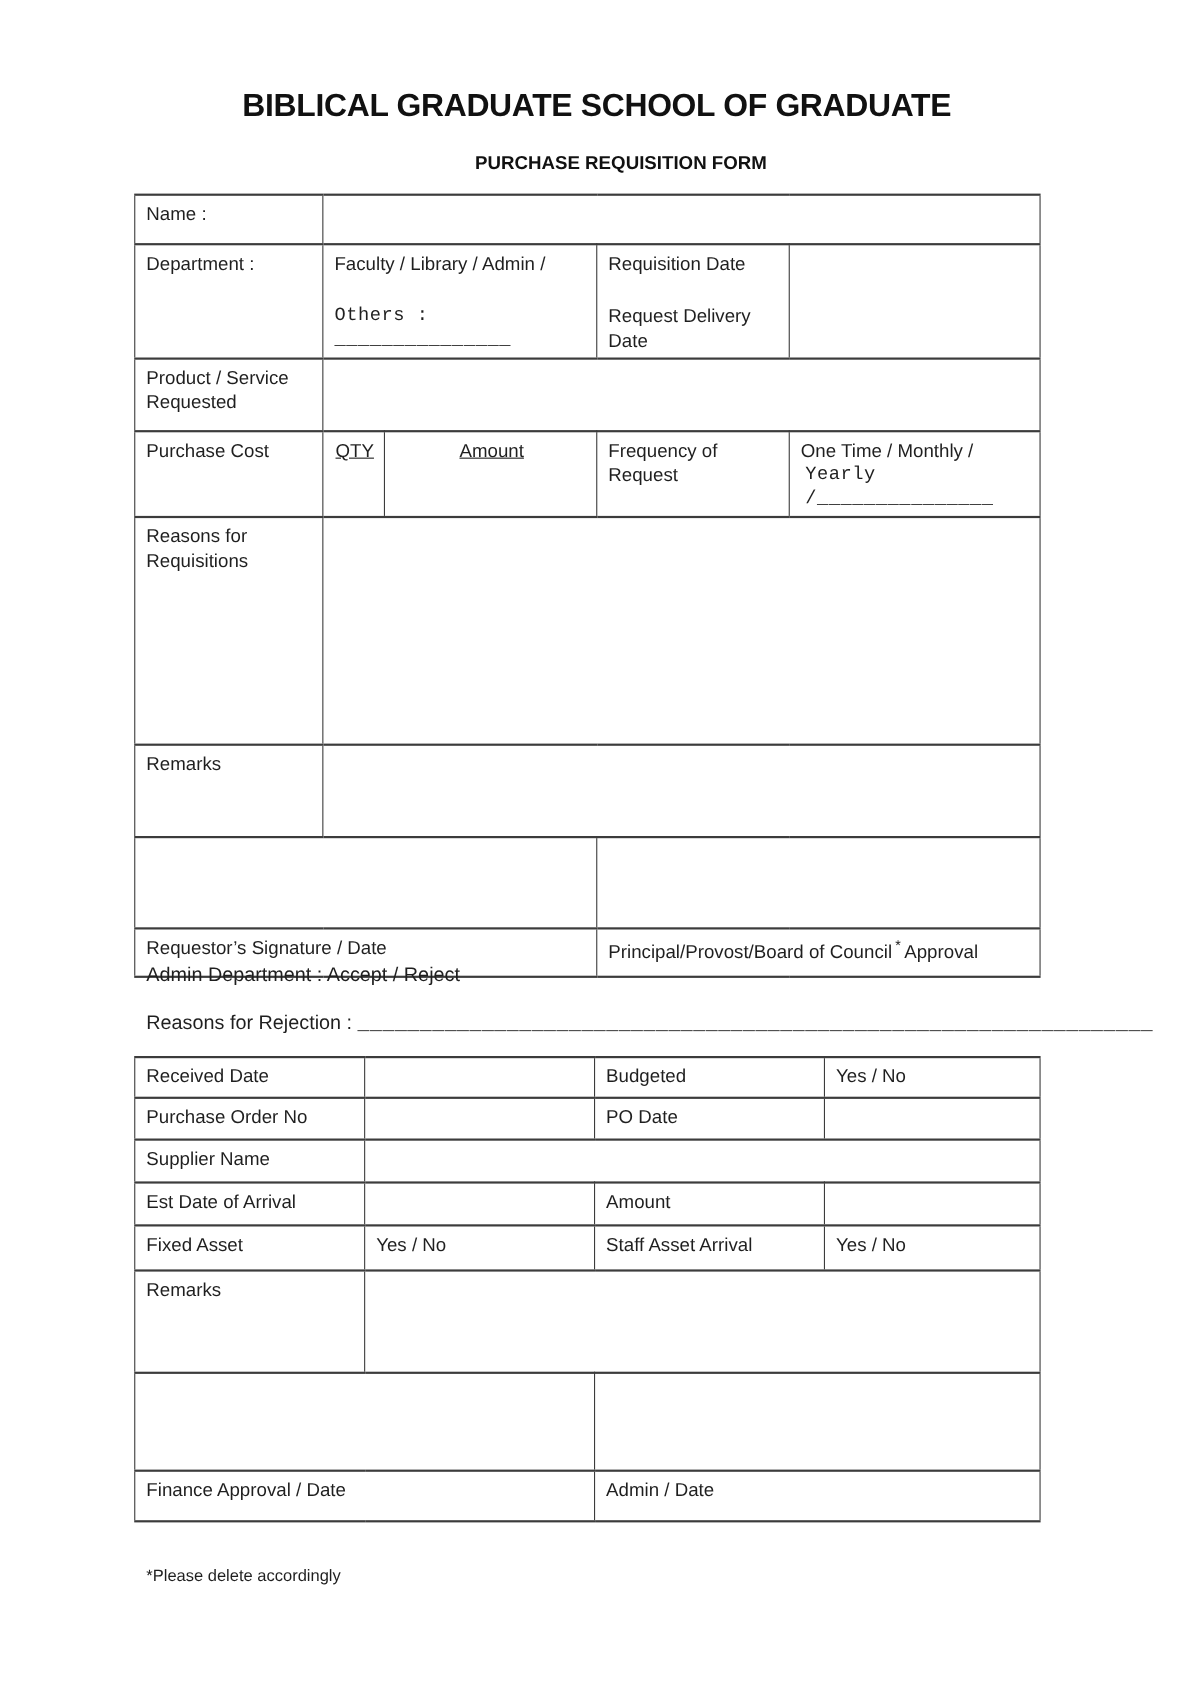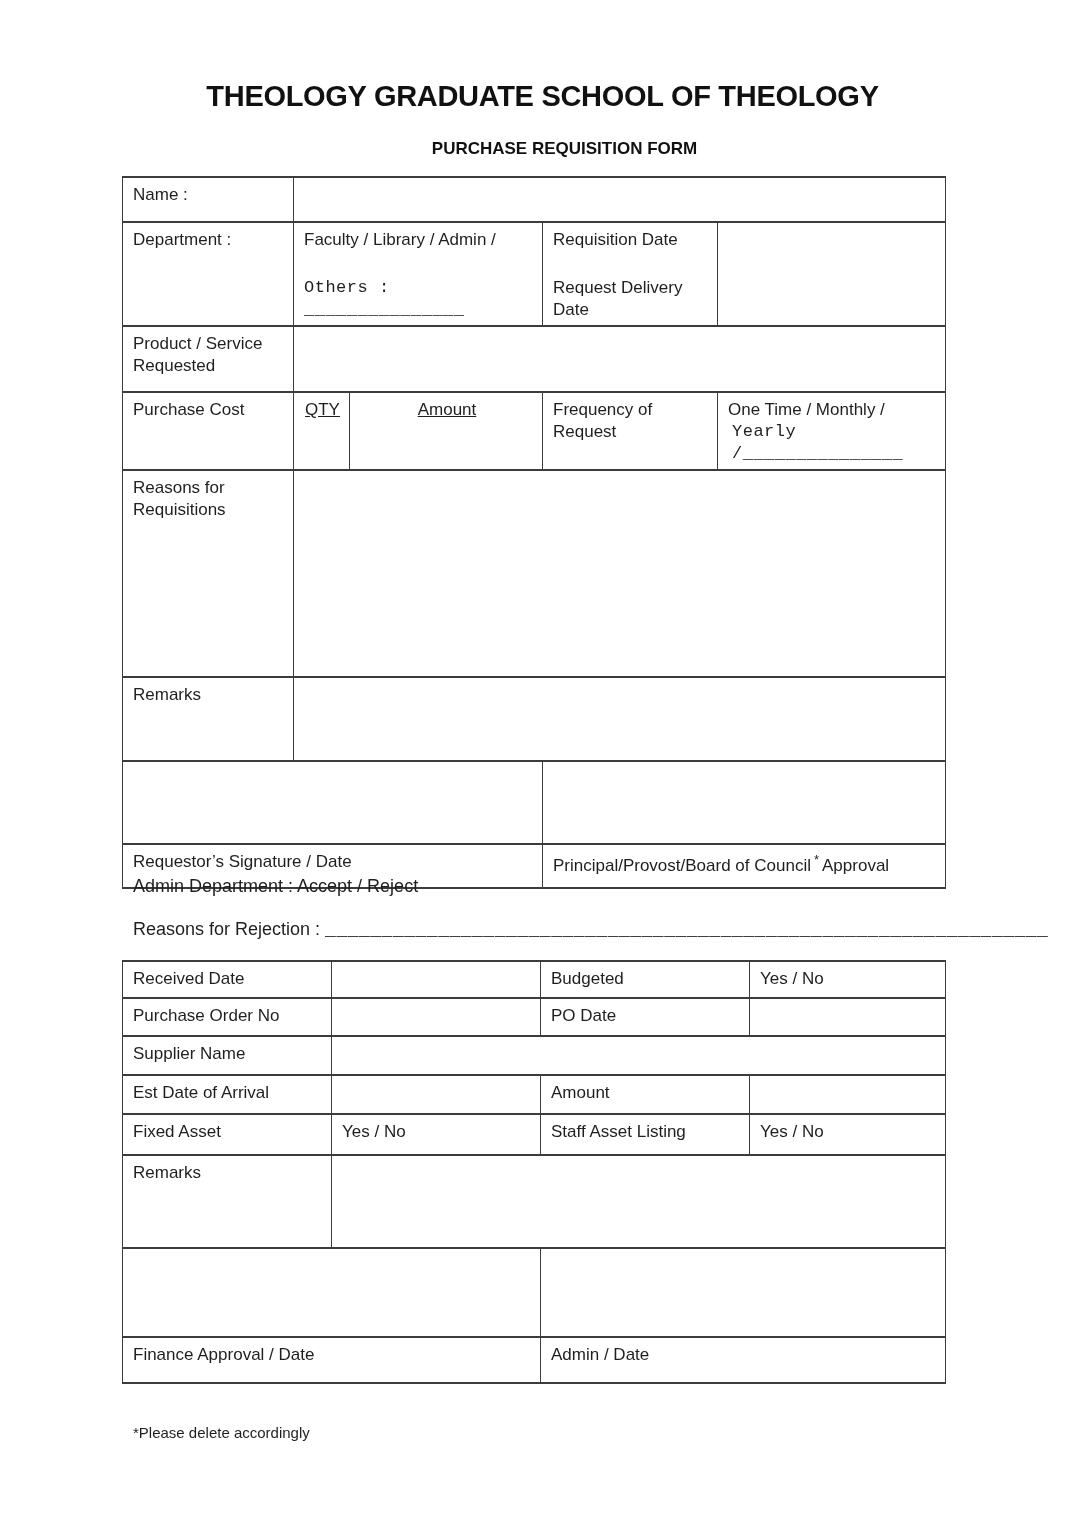--- a/index.html
+++ b/index.html
@@ -71,21 +71,21 @@
     font-size: 15px;
     color: #1f1f1f;
   }
   .blankline { letter-spacing: 0.5px; font-family: Liberation Mono, monospace; }
 </style>
 </head>
 <body>
 
 <div class="page">
 
-  <div class="doc-title">THEOLOGY GRADUATE SCHOOL OF THEOLOGY</div>
+  <div class="doc-title">BIBLICAL GRADUATE SCHOOL OF GRADUATE</div>
   <div class="doc-subtitle">PURCHASE REQUISITION FORM</div>
 
   <table class="formtable t1">
     <colgroup>
       <col style="width:171px">
         <col style="width:56px">
         <col style="width:193px">
         <col style="width:175px">
         <col style="width:228px">
     </colgroup>
@@ -214,21 +214,21 @@
       <td></td>
     </tr>
     <tr style="height:41px">
       <td>
         <span>Fixed Asset</span>
       </td>
       <td>
         <span>Yes / No</span>
       </td>
       <td>
-        <span>Staff Asset Listing</span>
+        <span>Staff Asset Arrival</span>
       </td>
       <td>
         <span>Yes / No</span>
       </td>
     </tr>
     <tr style="height:93px">
       <td>
         <span>Remarks</span>
       </td>
       <td colspan="3"></td>

